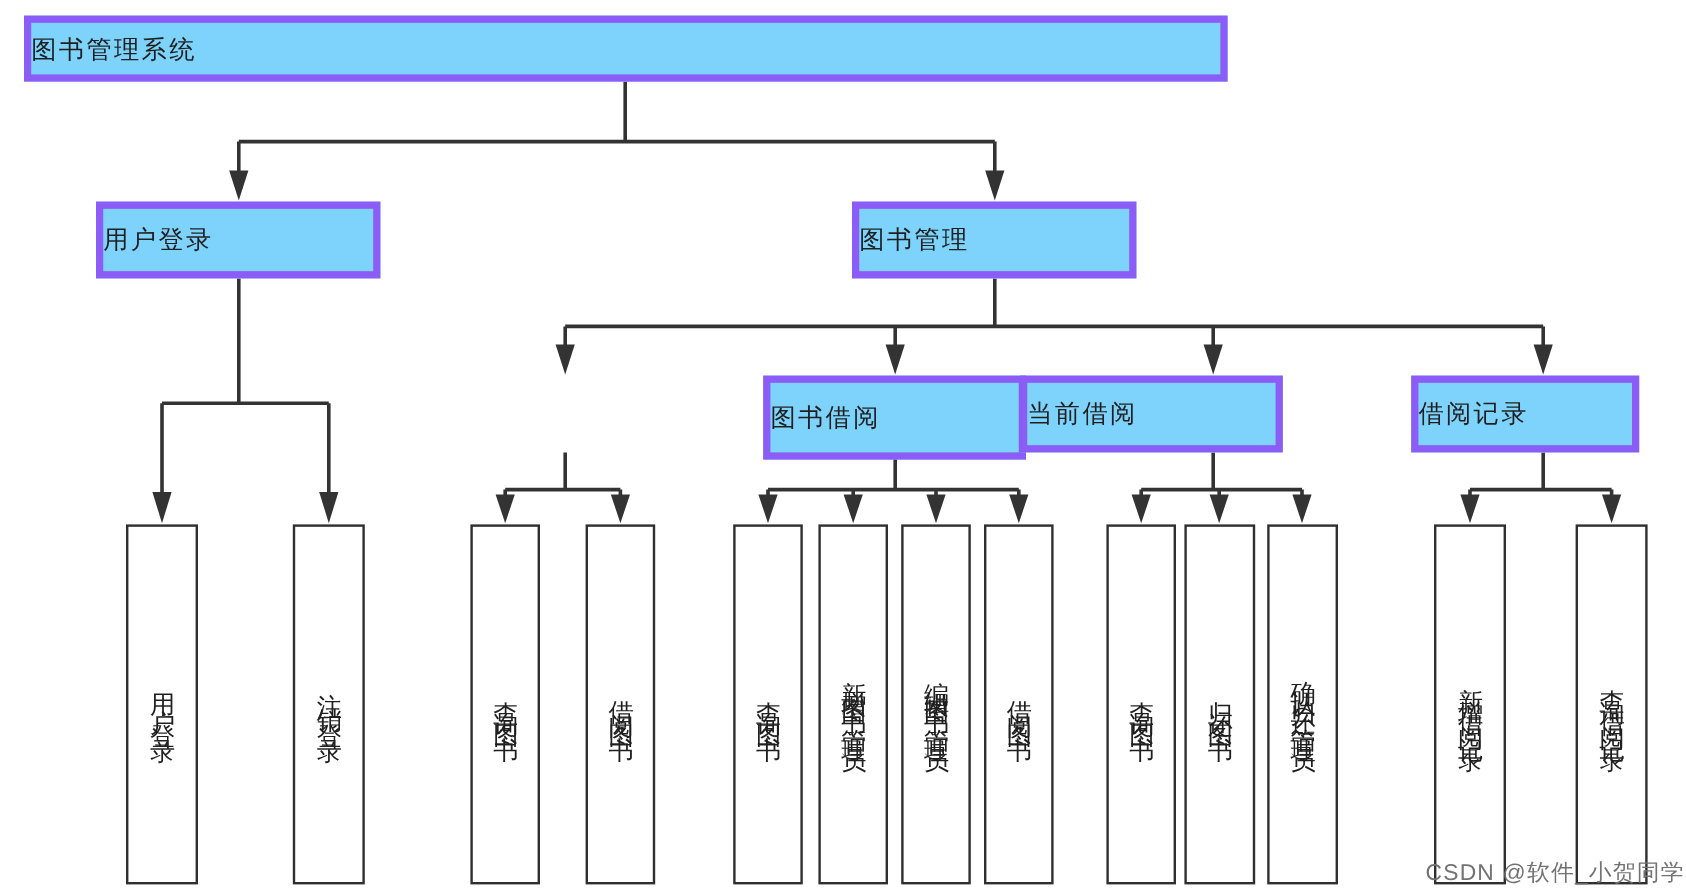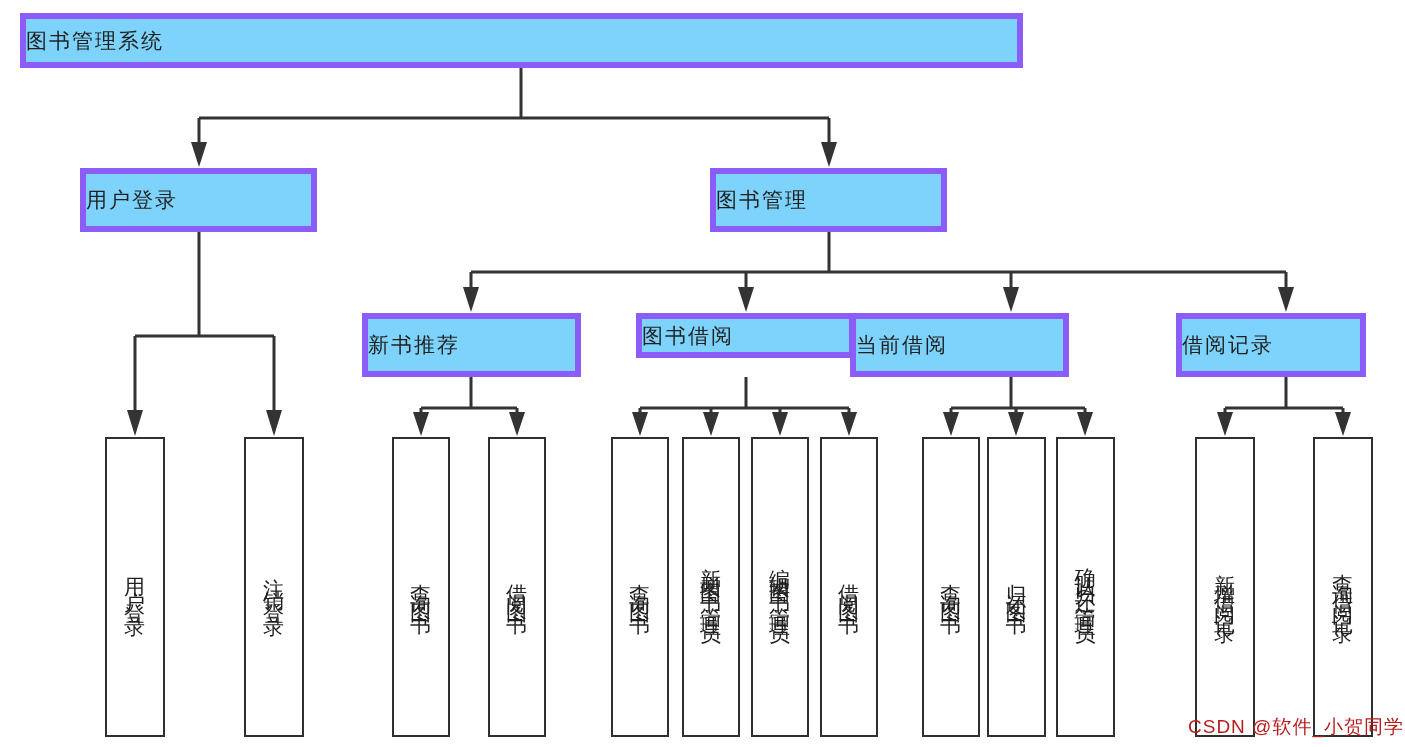--- a/index.html
+++ b/index.html
@@ -56,21 +56,21 @@
     letter-spacing: 8px;
   }
   .vtext.mid {
     letter-spacing: 10px;
   }
   #watermark {
     position: absolute;
     left: 1188px;
     top: 714px;
     font-size: 19px;
-    color: #b91c1c;
+    color: #737373;
     letter-spacing: 1px;
     white-space: nowrap;
   }
 </style>
 </head>
 <body>
 
 <div id="stage">
 
   <svg id="wires" viewBox="0 0 1405 747" xmlns="http://www.w3.org/2000/svg">
@@ -124,24 +124,21 @@
     <span>图书管理系统</span>
   </div>
 
   <div class="hbox" style="left:80px; top:168px; width:237px; height:64px;">
     <span>用户登录</span>
   </div>
   <div class="hbox" style="left:710px; top:168px; width:237px; height:64px;">
     <span>图书管理</span>
   </div>
 
-  <div class="hbox" style="left:362px; top:313px; width:219px; height:64px;">
-    <span>新书推荐</span>
-  </div>
-  <div class="hbox" style="left:636px; top:313px; width:219px; height:45px;">
+  <div class="hbox" style="left:636px; top:313px; width:219px; height:70px;">
     <span>图书借阅</span>
   </div>
   <div class="hbox" style="left:850px; top:313px; width:219px; height:64px;">
     <span>当前借阅</span>
   </div>
   <div class="hbox" style="left:1176px; top:313px; width:190px; height:64px;">
     <span>借阅记录</span>
   </div>
 
   <div class="vbox" style="left:105px; top:437px; width:60px; height:300px;">

